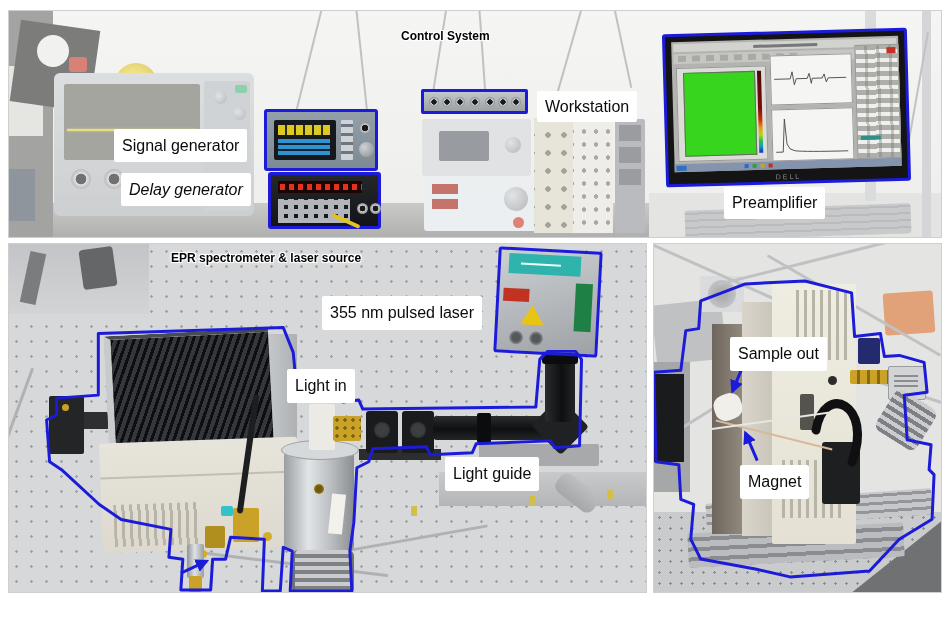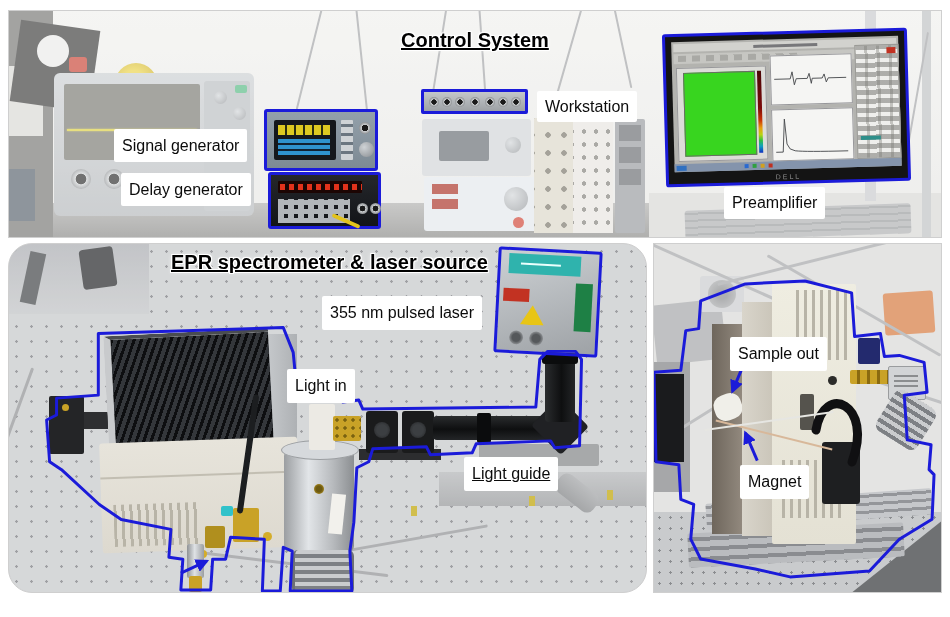--- a/index.html
+++ b/index.html
@@ -3,28 +3,28 @@
 <meta charset="utf-8">
 <style>
   html,body{margin:0;padding:0;}
   body{width:950px;height:617px;background:#ffffff;position:relative;
        font-family:"Liberation Sans",sans-serif;overflow:hidden;}
   .panel{position:absolute;overflow:hidden;border:1px solid #cfcfcf;box-sizing:border-box;}
   .abs{position:absolute;}
   .veil{position:absolute;inset:0;background:rgba(255,255,255,.38);}
   .veil-light{position:absolute;inset:0;background:rgba(255,255,255,.22);}
   .dots{background-image:radial-gradient(circle,#84868a 1.2px,rgba(0,0,0,0) 1.45px);
-        background-size:15px 15px;border-radius:24px;}
+        background-size:15px 15px;}
   .dots-sm{background-image:radial-gradient(circle,#8b8d90 1px,rgba(0,0,0,0) 1.2px);
         background-size:11px 11px;}
   .label{position:absolute;background:#ffffff;color:#0b0b0b;font-size:16px;
          line-height:1.25;padding:3px 8px;border-radius:2px;white-space:nowrap;
          display:flex;align-items:center;justify-content:center;}
-  .heading{position:absolute;color:#000;font-weight:bold;font-size:20px;white-space:nowrap;
-           text-shadow:-1px -1px 0 #fff,1px -1px 0 #fff,-1px 1px 0 #fff,1px 1px 0 #fff,0 0 5px #fff;text-decoration:underline;}
+  .heading{position:absolute;color:#000;font-weight:bold;font-size:12px;white-space:nowrap;
+           text-shadow:-1px -1px 0 #fff,1px -1px 0 #fff,-1px 1px 0 #fff,1px 1px 0 #fff,0 0 5px #fff;}
   .overlay{position:absolute;inset:0;width:100%;height:100%;}
   .cable{position:absolute;background:#9a9c9e;border-radius:2px;}
   .knob{position:absolute;border-radius:50%;background:radial-gradient(circle at 35% 35%,#cfd3d6,#888c90);}
   .bnc{position:absolute;border-radius:50%;background:radial-gradient(circle,#1a1a1a 35%,#c9ccce 40%,#8e9194 70%);}
   .outlined{border:3px solid #1b1bd9;box-sizing:border-box;}
   .fin{background:repeating-linear-gradient(112deg,#0d0e10 0 3px,#34373b 3px 7px);}
   .ring{background:repeating-linear-gradient(180deg,#caccce 0 4px,#7d8084 4px 8px);}
   .vent-v{background:repeating-linear-gradient(90deg,#b8b4a7 0 3px,rgba(0,0,0,0) 3px 8px);}
   .btngrid{background:
      repeating-linear-gradient(0deg,rgba(120,120,116,.55) 0 5px,rgba(0,0,0,0) 5px 9px),
@@ -152,21 +152,21 @@
         <div class="abs" style="left:78px;top:2px;width:4px;height:4px;background:#30a040;"></div>
         <div class="abs" style="left:86px;top:2px;width:4px;height:4px;background:#d0a020;"></div>
         <div class="abs" style="left:94px;top:2px;width:4px;height:4px;background:#c03020;"></div>
       </div>
     </div>
     <div class="abs" style="left:0;right:0;bottom:1px;text-align:center;color:#8a8a8a;font-size:7px;letter-spacing:2px;">DELL</div>
   </div>
 
   <div class="heading" style="left:392px;top:18px;">Control System</div>
   <div class="label" style="left:105px;top:118px;height:27px;">Signal generator</div>
-  <div class="label" style="left:112px;top:162px;height:27px;">Delay generator</div>
+  <div class="label" style="left:112px;top:162px;height:27px;font-style:italic;">Delay generator</div>
   <div class="label" style="left:528px;top:80px;height:25px;">Workstation</div>
   <div class="label" style="left:715px;top:176px;height:26px;">Preamplifier</div>
 </div>
 
 <div class="panel dots" id="panel-bl" style="left:8px;top:243px;width:639px;height:350px;background-color:#cbcdcf;">
 
   <div class="abs" style="left:0;top:0;width:140px;height:70px;background:linear-gradient(180deg,#b2b4b8,#c6c8ca);"></div>
   <div class="abs" style="left:16px;top:8px;width:16px;height:52px;background:#55585a;transform:rotate(12deg);"></div>
   <div class="abs" style="left:72px;top:4px;width:34px;height:40px;background:#3a3c3e;transform:rotate(-8deg);border-radius:4px;"></div>
   <div class="abs" style="left:430px;top:228px;width:210px;height:34px;background:linear-gradient(180deg,#b9bbbd,#9fa1a3);"></div>
@@ -245,21 +245,21 @@
         <path d="M0,0L10,5L0,10z" fill="#1b1bd9"></path>
       </marker>
     </defs>
     <path d="M89,90 L275,84 L285,109 L289,151 L331,149 L335,159 L351,157 L355,166 L529,164 L533,116 L541,108 L569,108 L575,116 L573,203 L548,205 L544,198 L469,201 L465,210 L423,212 L419,204 L365,206 L361,219 L349,225 L346,280 L342,309 L344,349 L282,349 L284,309 L275,305 L272,349 L254,349 L256,297 L222,295 L217,317 L204,317 L202,348 L172,348 L174,317 L160,315 L162,287 L112,277 L90,262 L52,227 L40,219 L37,177 L47,172 L47,155 L89,152 Z" fill="none" stroke="#1b1bd9" stroke-width="3" stroke-linejoin="round"></path>
     <line x1="172" y1="331" x2="198" y2="319" stroke="#1b1bd9" stroke-width="3" marker-end="url(#ah1)"></line>
   </svg>
 
   <div class="heading" style="left:162px;top:7px;">EPR spectrometer &amp; laser source</div>
   <div class="label" style="left:313px;top:52px;height:28px;">355 nm pulsed laser</div>
   <div class="label" style="left:278px;top:125px;height:28px;">Light in</div>
-  <div class="label" style="left:455px;top:213px;height:28px;text-decoration:underline;">Light guide</div>
+  <div class="label" style="left:436px;top:213px;height:28px;">Light guide</div>
 </div>
 
 <div class="panel" id="panel-br" style="left:653px;top:243px;width:289px;height:350px;background:#d4d4d2;">
 
   <div class="abs" style="left:0;top:58px;width:70px;height:60px;background:#9a9c9e;transform:rotate(-6deg);"></div>
   <div class="abs" style="left:46px;top:32px;width:44px;height:36px;background:#c4c6c8;border-radius:3px;">
     <div class="abs" style="left:8px;top:4px;width:28px;height:28px;border-radius:50%;background:radial-gradient(circle,#7e8082 25%,#aeb0b2);"></div>
   </div>
   <div class="abs" style="left:230px;top:48px;width:50px;height:42px;background:#d06a28;border-radius:3px;transform:rotate(-4deg);"></div>
   <div class="abs" style="left:0;top:298px;width:26px;height:32px;background:#30b0b8;"></div>

